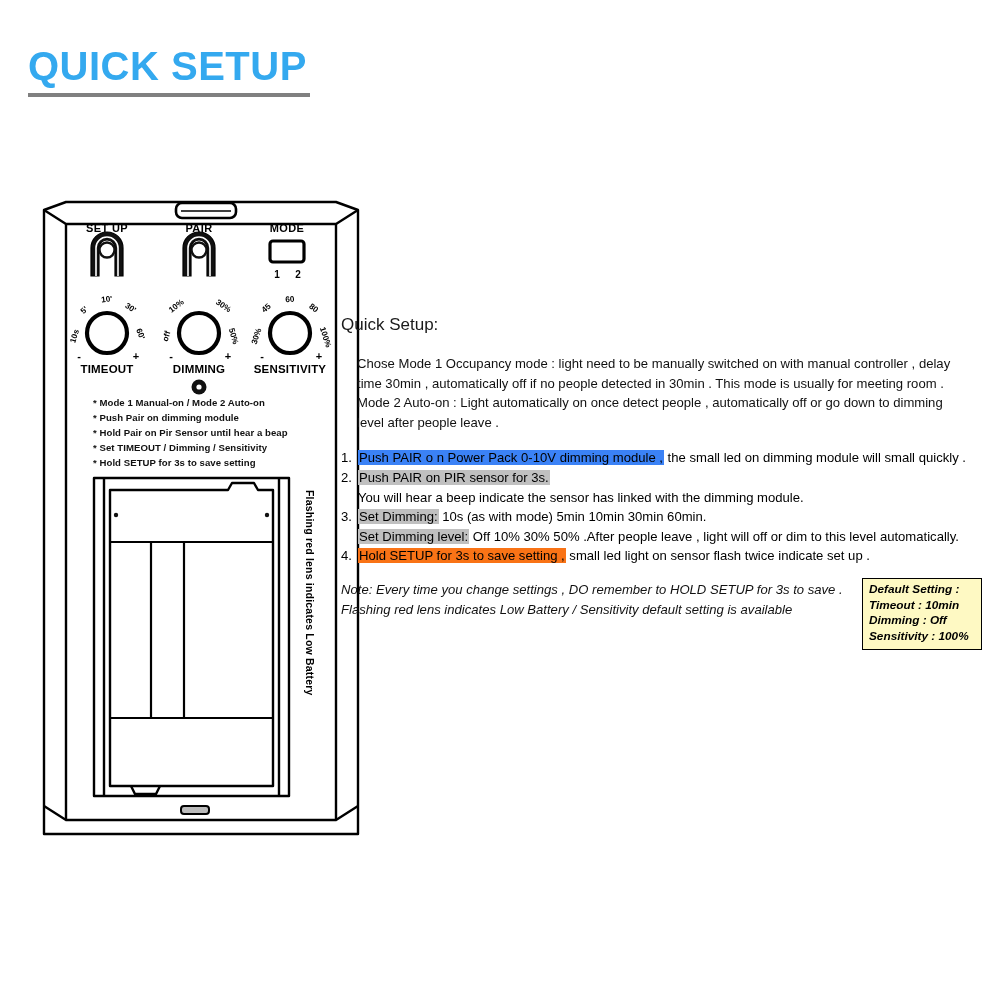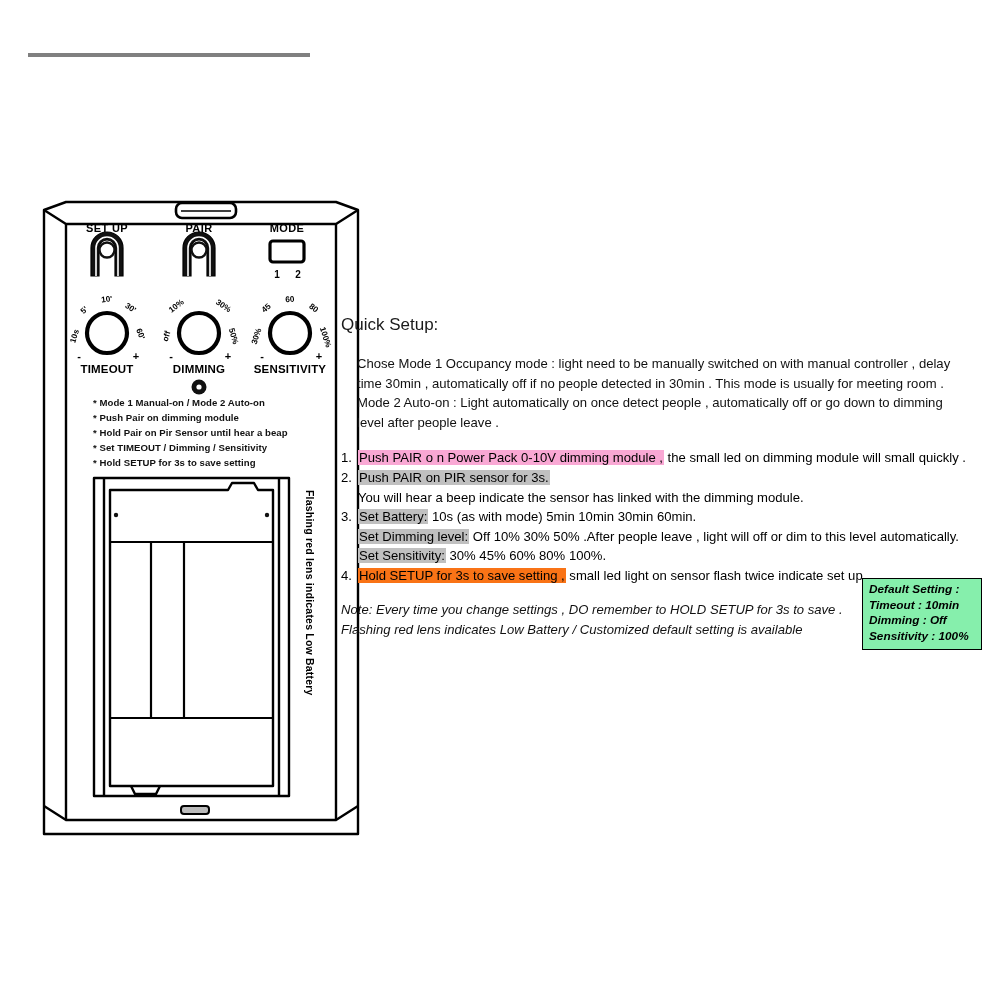--- a/index.html
+++ b/index.html
@@ -125,36 +125,37 @@
   #notes { margin-top: 14px; }
 
   
   #default-box {
     position: absolute;
     left: 862px;
     top: 578px;
     width: 120px;
     border: 1.4px solid #000;
     padding: 3px 6px 5px 6px;
-    background: #86efac;
+    background: #fef9c3;
     box-sizing: border-box;
   }
   #default-box div {
     font-size: 11.8px;
     line-height: 15.6px;
     font-style: italic;
     font-weight: bold;
     white-space: nowrap;
     color: #000;
   }
 </style>
 </head>
 <body>
 
 <div id="page-title-block">
+  <h1 id="page-title" style="color: rgb(52, 169, 239);">QUICK SETUP</h1>
   <div id="title-underline" style="background: rgb(128, 128, 128);"></div>
 </div>
 
 <div id="device-figure">
 <svg id="device-svg" width="330" height="650" viewBox="0 0 330 650" xmlns="http://www.w3.org/2000/svg">
   <g fill="none" stroke="#000" stroke-width="2.4" stroke-linejoin="round">
 
     <path d="M8 20 L8 636 L8 644 L322 644 L322 636 L322 20 L300 12 L30 12 Z"></path>
 
     <path d="M8 20 L30 34 L300 34 L322 20"></path>
@@ -268,43 +269,42 @@
 
 <div id="instructions">
 
   <div id="instr-heading">Quick Setup:</div>
 
   <p class="para">Chose Mode 1 Occupancy mode : light need to be manually switched on with manual controller , delay time 30min , automatically off if no people detected in 30min . This mode is usually for meeting room . Mode 2 Auto-on : Light automatically on once detect people , automatically off or go down to dimming level after people leave .</p>
 
   <ol id="steps">
 
     <li>
-      <span class="num">1.</span><span class="hl" style="background: #f9a8d4;">Push PAIR o n Power Pack 0-10V dimming module ,</span><span> the small led on dimming module will small quickly .</span>
+      <span class="num">1.</span><span class="hl" style="background: #3b82f6;">Push PAIR o n Power Pack 0-10V dimming module ,</span><span> the small led on dimming module will small quickly .</span>
     </li>
 
     <li>
       <span class="num">2.</span><span class="hl" style="background: rgb(192, 192, 192);">Push PAIR on PIR sensor for 3s.</span>
       <span class="sub-line">You will hear a beep indicate the sensor has linked with the dimming module.</span>
     </li>
 
     <li>
-      <span class="num">3.</span><span class="hl" style="background: rgb(192, 192, 192);">Set Battery:</span><span> 10s (as with mode)  5min 10min 30min 60min.</span>
+      <span class="num">3.</span><span class="hl" style="background: rgb(192, 192, 192);">Set Dimming:</span><span> 10s (as with mode)  5min 10min 30min 60min.</span>
       <span class="sub-line"><span class="hl" style="background: rgb(192, 192, 192);">Set Dimming level:</span><span> Off  10% 30% 50% .After people leave , light will off or dim to this level automatically.</span></span>
-      <span class="sub-line"><span class="hl" style="background: rgb(192, 192, 192);">Set Sensitivity:</span><span> 30% 45% 60% 80% 100%.</span></span>
     </li>
 
     <li>
       <span class="num">4.</span><span class="hl" style="background: #f97316;">Hold SETUP for 3s to save setting ,</span><span> small led light on sensor flash twice indicate set up .</span>
     </li>
 
   </ol>
 
   <div id="notes">
     <div class="note-line">Note: Every time you change settings , DO remember to HOLD SETUP for 3s to save .</div>
-    <div class="note-line">Flashing red lens indicates Low Battery / Customized default setting is available</div>
+    <div class="note-line">Flashing red lens indicates Low Battery / Sensitivity default setting is available</div>
   </div>
 
 </div>
 
 <div id="default-box">
   <div>Default Setting :</div>
   <div>Timeout : 10min</div>
   <div>Dimming : Off</div>
   <div>Sensitivity : 100%</div>
 </div>

